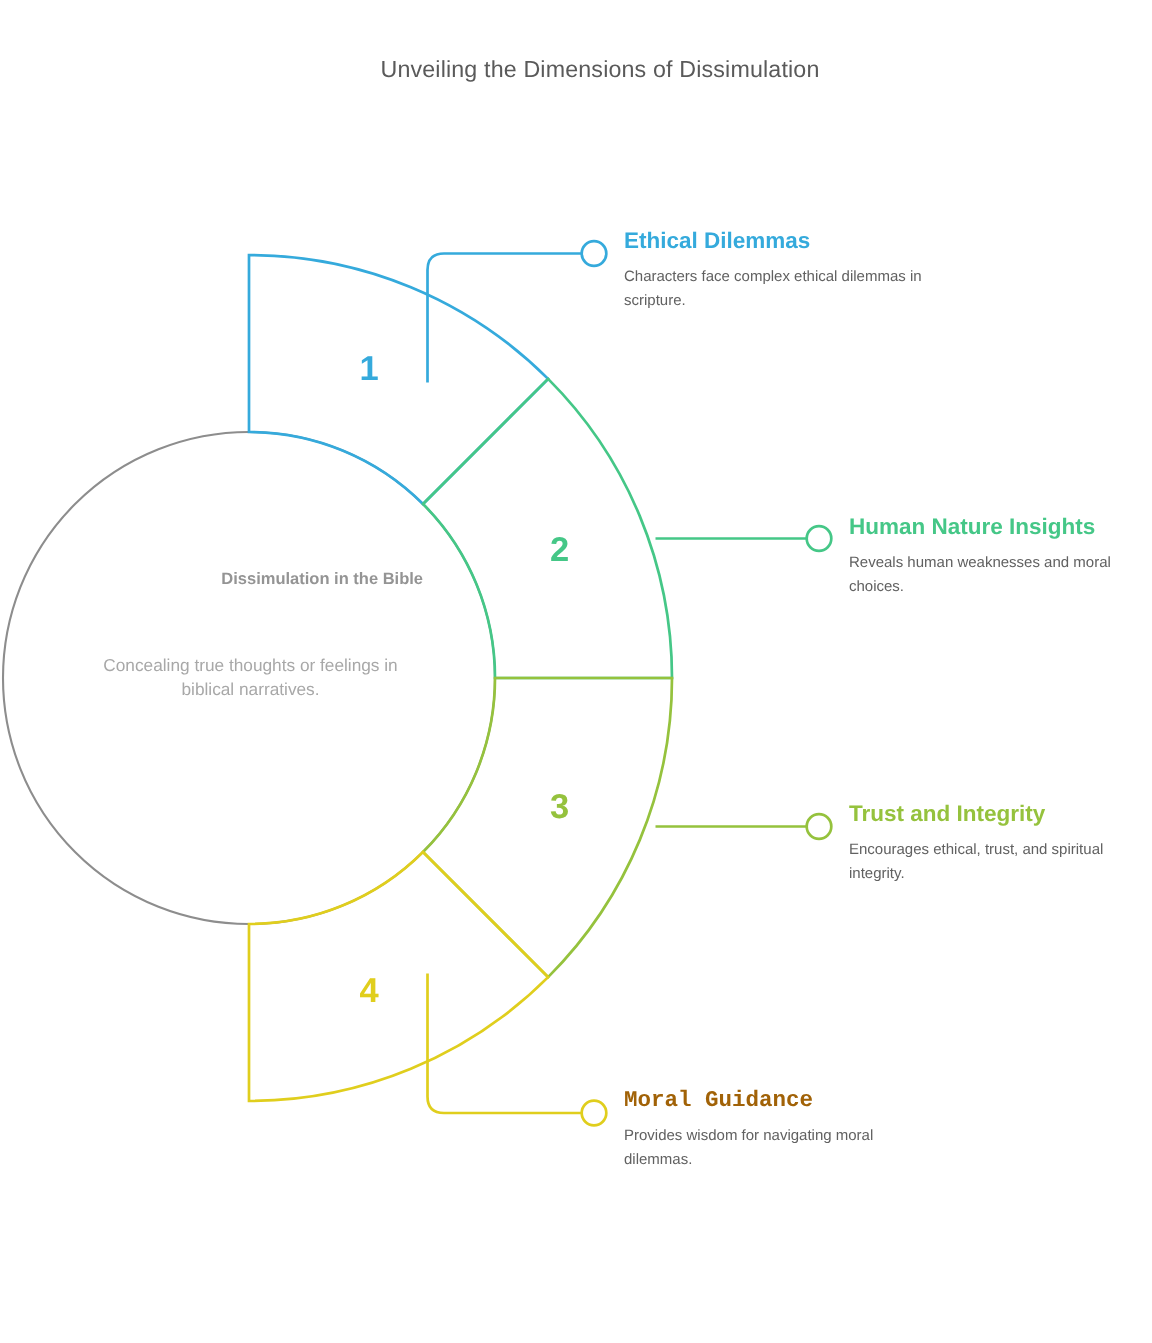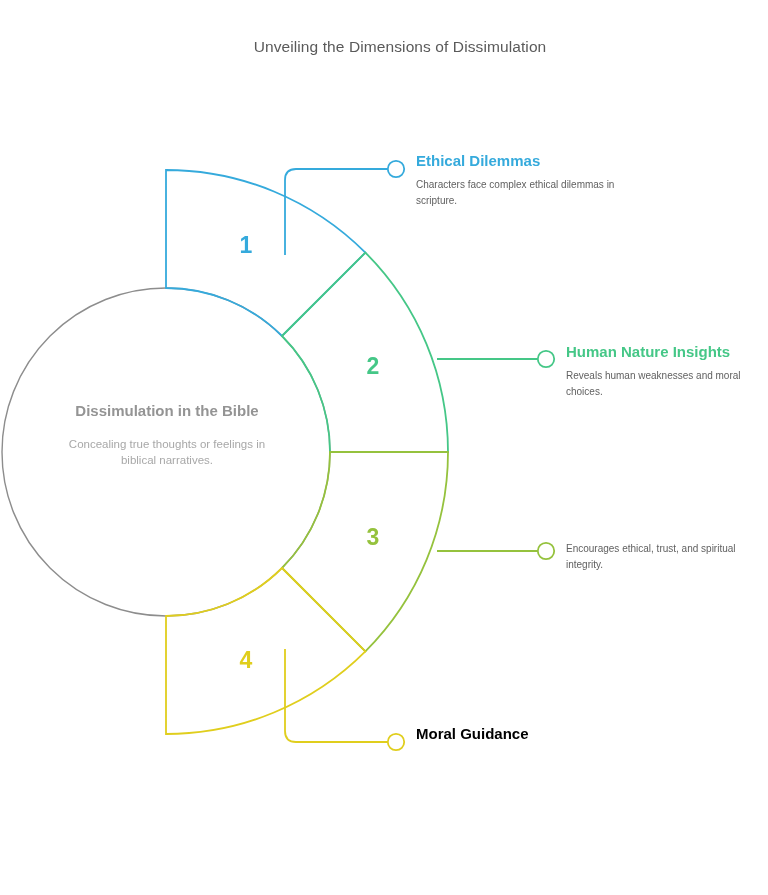--- a/index.html
+++ b/index.html
@@ -38,26 +38,27 @@
   }
 
   
   .hub-text {
     position: absolute;
     text-align: center;
     color: #9a9a9a;
   }
   #hub-title {
     left: 52px;
-    top: 400px;
+    top: 376px;
     width: 230px;
-    font-size: 15px;
+    font-size: 11px;
     font-weight: bold;
     line-height: 21px;
     color: #949494;
+    text-align: right;
   }
   #hub-desc {
     left: 62px;
     top: 436px;
     width: 210px;
     font-size: 11.5px;
     font-weight: 400;
     line-height: 16px;
     color: #a8a8a8;
   }
@@ -144,18 +145,20 @@
   <p class="callout-title" style="color:#35aadc;">Ethical Dilemmas</p>
   <p class="callout-desc">Characters face complex ethical dilemmas in scripture.</p>
 </div>
 
 <div class="callout" style="left:566px; top:343px; width:175px;">
   <p class="callout-title" style="color:#45c787;">Human Nature Insights</p>
   <p class="callout-desc">Reveals human weaknesses and moral choices.</p>
 </div>
 
 <div class="callout" style="left:566px; top:534px; width:180px;">
+  <p class="callout-title" style="color:#95c23d;">Trust and Integrity</p>
   <p class="callout-desc">Encourages ethical, trust, and spiritual integrity.</p>
 </div>
 
 <div class="callout" style="left:416px; top:725px; width:200px;">
-  <p class="callout-title" style="color:#000000;">Moral Guidance</p>
+  <p class="callout-title" style="color:#a16207;font-family:Liberation Mono, monospace;">Moral Guidance</p>
+  <p class="callout-desc">Provides wisdom for navigating moral dilemmas.</p>
 </div>
 
 </body></html>

